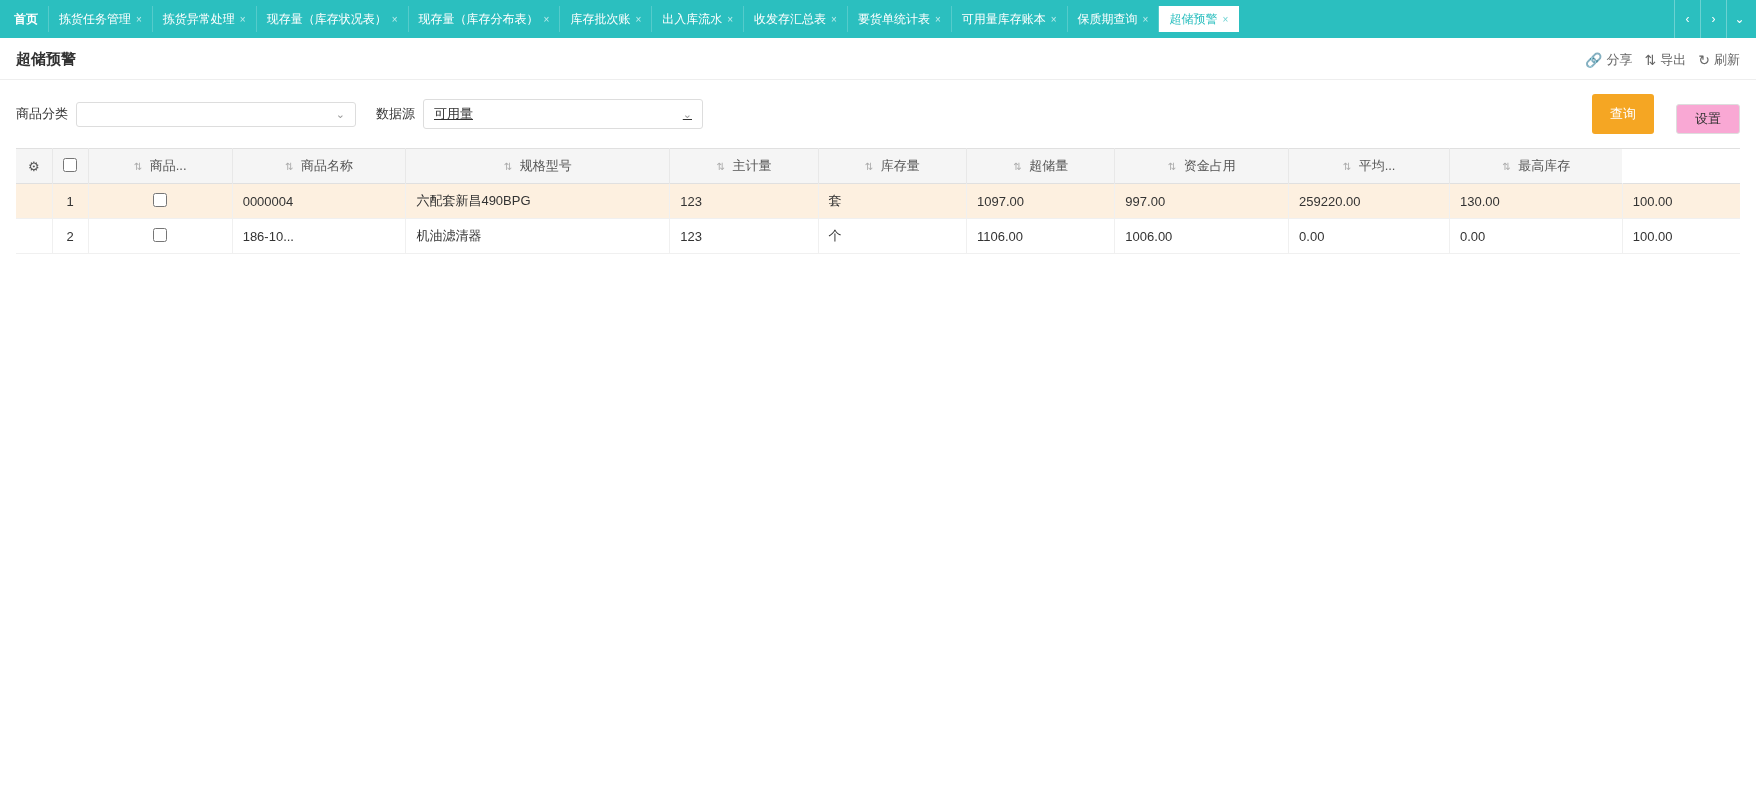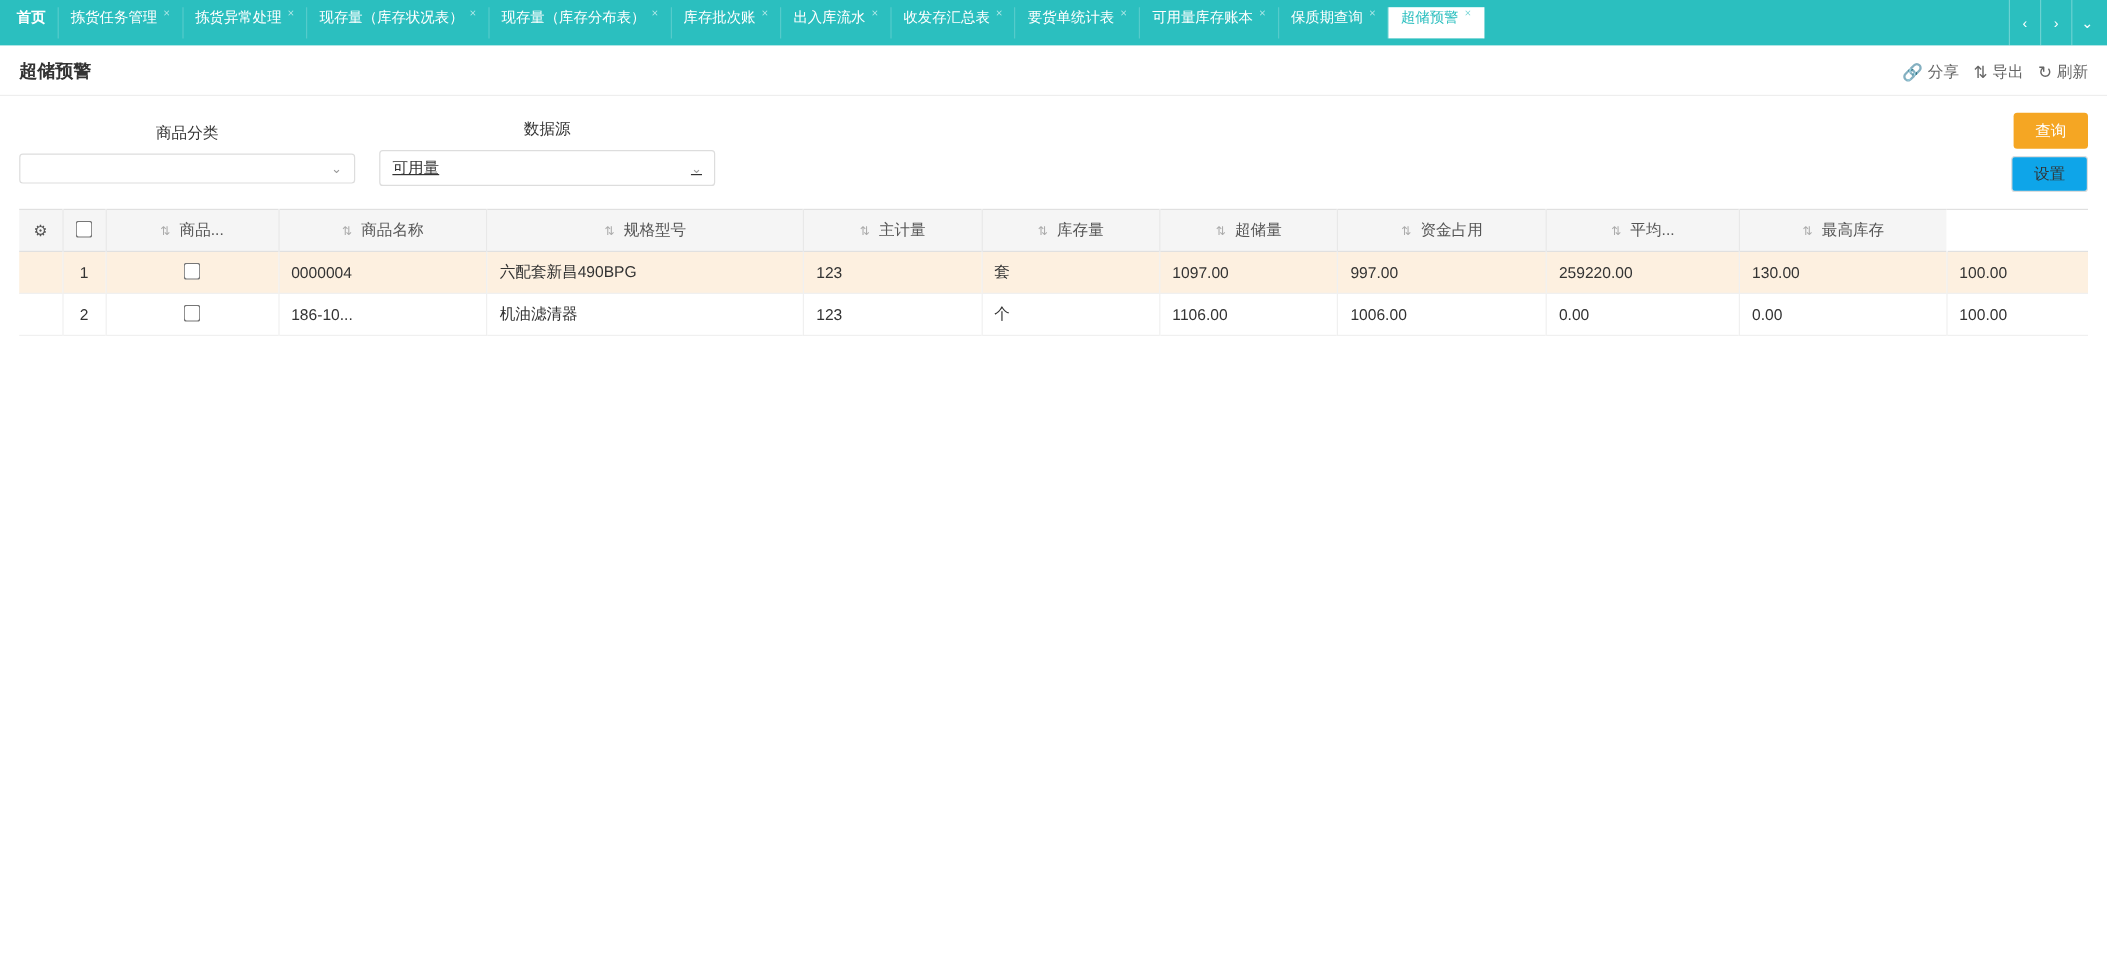--- a/index.html
+++ b/index.html
@@ -9,28 +9,28 @@
     .top-nav {
       background: #2bbfbf;
       display: flex;
       align-items: center;
       height: 38px;
       padding: 0 4px;
       overflow: hidden;
     }
     .nav-tab {
       display: flex;
+      align-items: center;
       padding: 0 10px;
       height: 26px;
       color: #fff;
       font-size: 12px;
       cursor: pointer;
       white-space: nowrap;
       border-right: 1px solid rgba(255,255,255,0.2);
-      font-family: Liberation Serif, serif;
     }
     .nav-tab.active { background: #fff; color: #2bbfbf; }
     .nav-tab .close-x {
       margin-left: 5px;
       font-size: 10px;
       opacity: 0.7;
     }
     .nav-tab.home { font-weight: bold; }
     .nav-arrows {
       display: flex;
@@ -88,21 +88,20 @@
       display: flex;
       align-items: center;
       padding: 14px 16px;
       gap: 20px;
       background: #fff;
     }
     .filter-item {
       display: flex;
       align-items: center;
       gap: 8px;
-      flex-direction: column;
     }
     .filter-label {
       font-size: 13px;
       color: #333;
       white-space: nowrap;
     }
     .filter-select {
       display: flex;
       align-items: center;
       justify-content: space-between;
@@ -131,33 +130,34 @@
       background: #f5a623;
       color: #fff;
       border: none;
       border-radius: 3px;
       padding: 6px 18px;
       cursor: pointer;
       font-size: 13px;
       margin-left: auto;
     }
     .btn-settings {
-      background: #0ea5e9;
+      background: #f9a8d4;
       color: #333;
       border: 1px solid #ddd;
       border-radius: 3px;
       padding: 5px 18px;
       cursor: pointer;
       font-size: 13px;
+      margin-top: 10px;
     }
     .filter-right-btns {
       margin-left: auto;
       display: flex;
-      flex-direction: column;
-      gap: 6px;
+      flex-direction: row;
+      gap: 22px;
     }
 
     
     .table-container {
       padding: 0 16px;
     }
     table {
       width: 100%;
       border-collapse: collapse;
       font-size: 13px;

